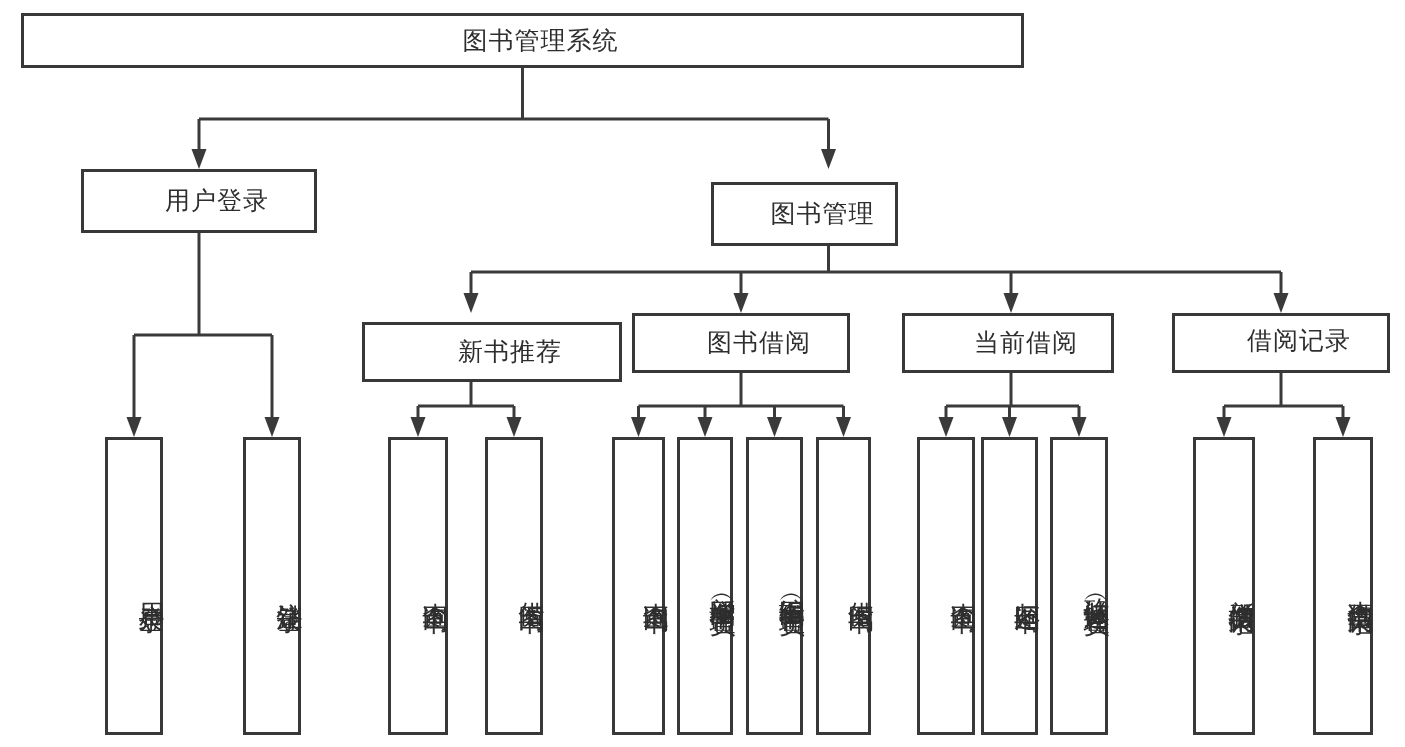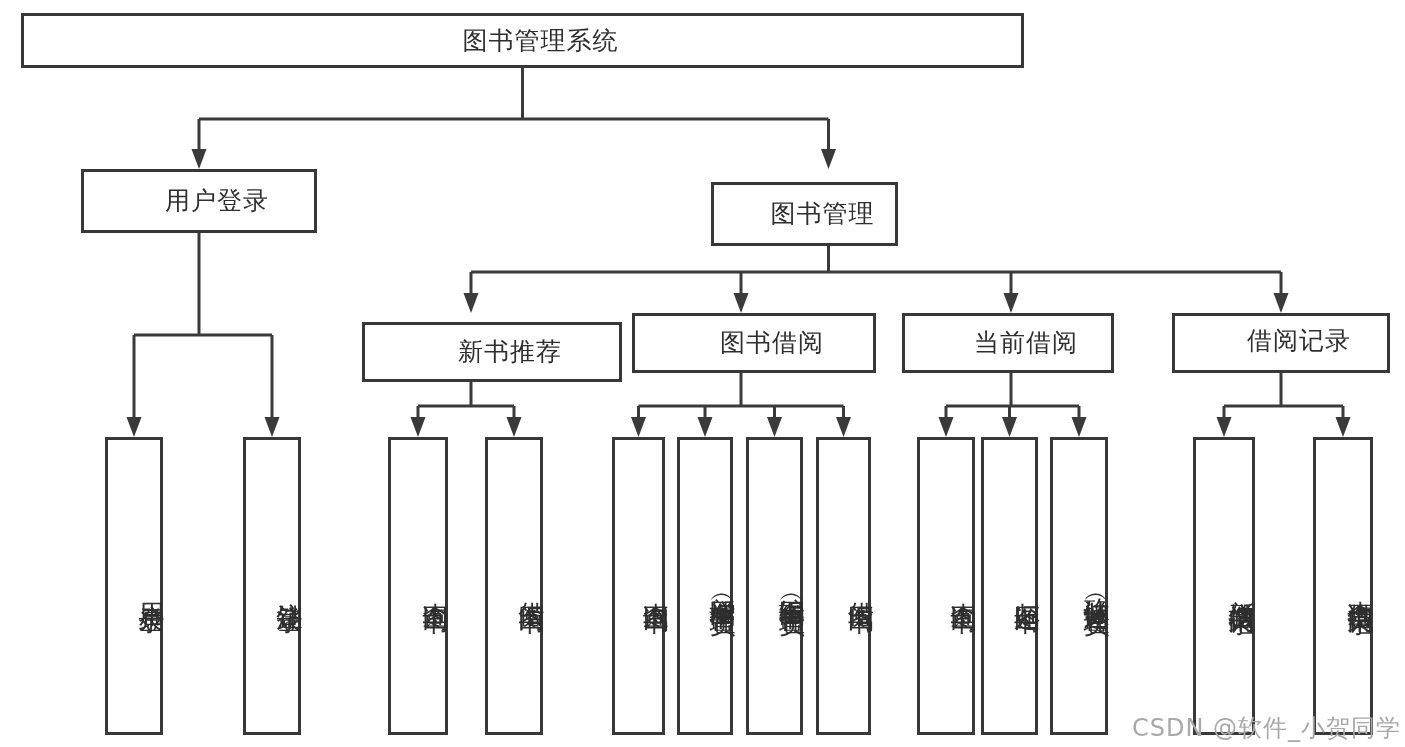--- a/index.html
+++ b/index.html
@@ -111,31 +111,30 @@
       <line x1="1224" y1="406" x2="1224" y2="423" stroke="#3a3a3a" stroke-width="3"></line>
       <polygon points="1216.5,417 1231.5,417 1224,437" fill="#3a3a3a"></polygon>
       <line x1="1343" y1="406" x2="1343" y2="423" stroke="#3a3a3a" stroke-width="3"></line>
       <polygon points="1335.5,417 1350.5,417 1343,437" fill="#3a3a3a"></polygon>
     </svg>
   <div id="nodes-layer">
       <div class="node level1" style="left: 21px; top: 13px; width: 1003px; height: 55px;">图书管理系统</div>
       <div class="node level2" style="left: 81px; top: 169px; width: 236px; height: 64px;">用户登录</div>
       <div class="node level2" style="left: 711px; top: 182px; width: 187px; height: 64px;">图书管理</div>
       <div class="node level3" style="left: 362px; top: 313px; width: 260px; height: 60px; margin-top: 9px;">新书推荐</div>
-      <div class="node level3" style="left: 632px; top: 313px; width: 244px; height: 60px;">图书借阅</div>
+      <div class="node level3" style="left: 632px; top: 313px; width: 218px; height: 60px;">图书借阅</div>
       <div class="node level3" style="left: 902px; top: 313px; width: 212px; height: 60px;">当前借阅</div>
       <div class="node level3" style="left: 1172px; top: 313px; width: 218px; height: 60px; font-family: Liberation Mono, monospace;">借阅记录</div>
       <div class="node level4 vertical" style="left: 105px; top: 437px; width: 58px; height: 298px;">用户登录</div>
       <div class="node level4 vertical" style="left: 243px; top: 437px; width: 58px; height: 298px;">注销登录</div>
       <div class="node level4 vertical" style="left: 388px; top: 437px; width: 60px; height: 298px;">查询图书</div>
       <div class="node level4 vertical" style="left: 485px; top: 437px; width: 58px; height: 298px;">借阅图书</div>
       <div class="node level4 vertical" style="left: 612px; top: 437px; width: 53px; height: 298px;">查询图书</div>
       <div class="node level4 vertical" style="left: 677px; top: 437px; width: 56px; height: 298px;">新增图书（管理员）</div>
       <div class="node level4 vertical" style="left: 746px; top: 437px; width: 57px; height: 298px;">编辑图书（管理员）</div>
       <div class="node level4 vertical" style="left: 816px; top: 437px; width: 55px; height: 298px;">借阅图书</div>
       <div class="node level4 vertical" style="left: 917px; top: 437px; width: 58px; height: 298px;">查询图书</div>
       <div class="node level4 vertical" style="left: 981px; top: 437px; width: 57px; height: 298px;">归还图书</div>
       <div class="node level4 vertical" style="left: 1050px; top: 437px; width: 58px; height: 298px;">确认归还（管理员）</div>
       <div class="node level4 vertical" style="left: 1193px; top: 437px; width: 62px; height: 298px;">新增借阅记录</div>
       <div class="node level4 vertical" style="left: 1313px; top: 437px; width: 60px; height: 298px;">查询借阅记录</div>
     </div>
-  <div class="watermark">CSDN @软件_小贺同学</div>
 </div>
 
 </body></html>

